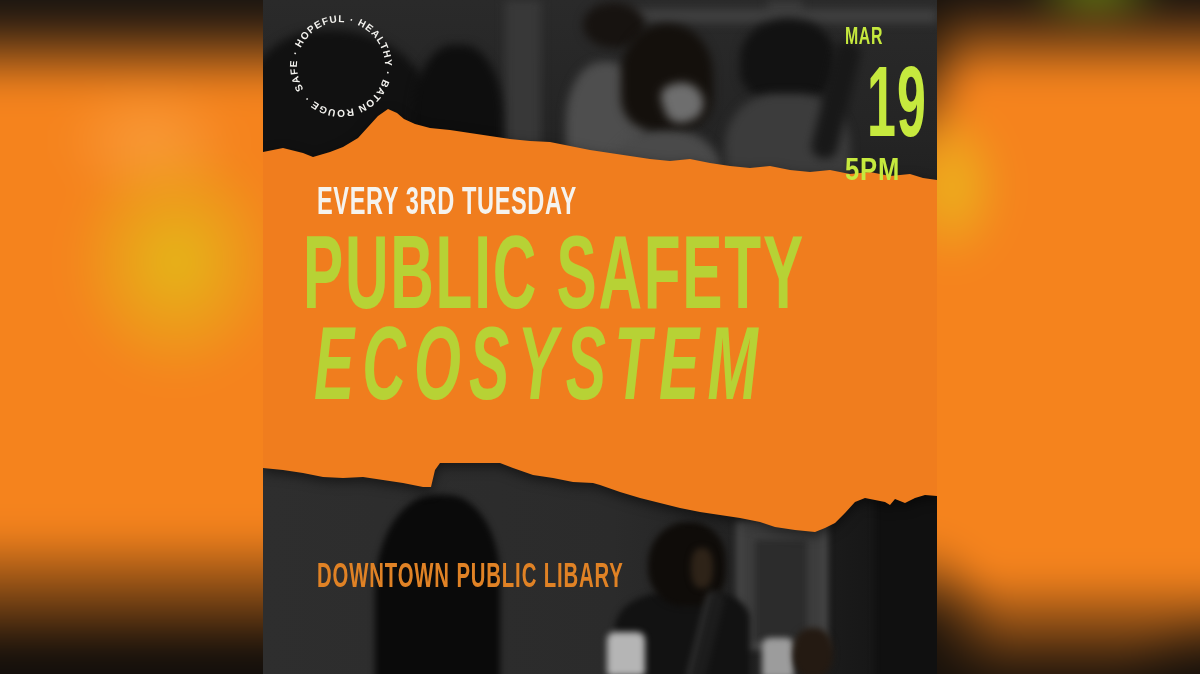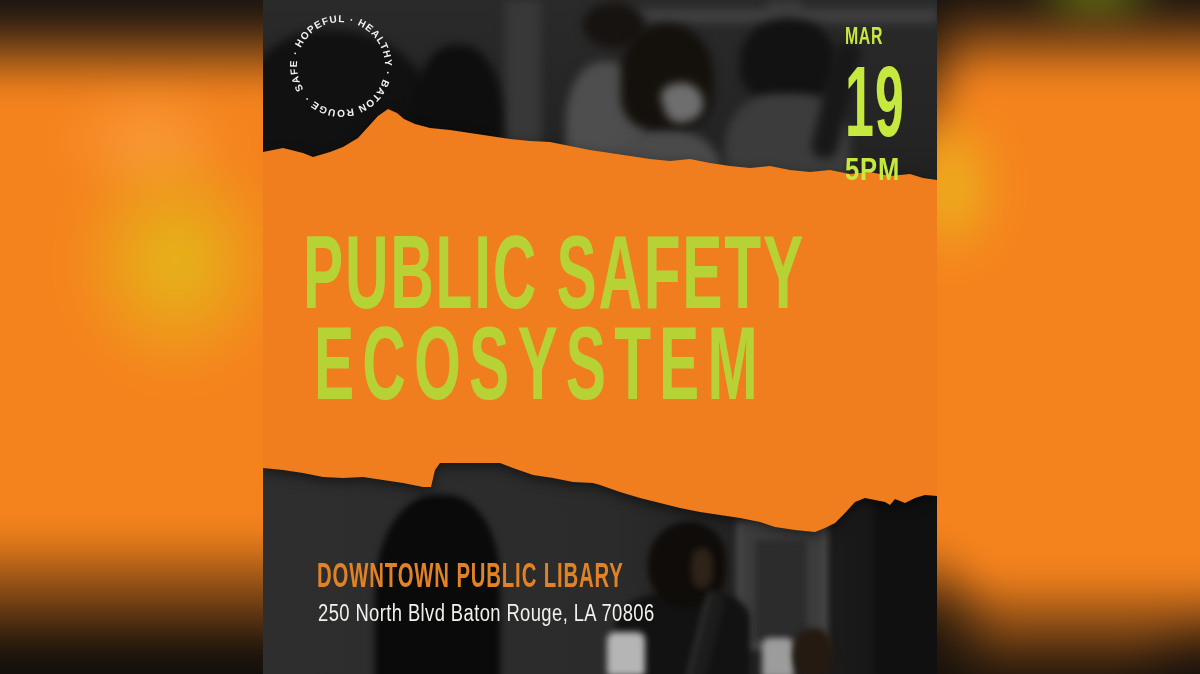--- a/index.html
+++ b/index.html
@@ -83,33 +83,33 @@
     filter:drop-shadow(0 4px 6px rgba(0,0,0,.5));}
 
   
   .txt{position:absolute;z-index:4;white-space:nowrap;}
   .cond{display:inline-block;font-weight:bold;transform-origin:left top;line-height:1;}
 
   .kicker{left:54px;top:180px;color:var(--white);font-size:38px;letter-spacing:1px;}
   .kicker .cond{transform:scaleX(.62);}
   .title1{left:40px;top:213px;color:var(--green-title);font-size:104px;letter-spacing:3px;}
   .title1 .cond{transform:scaleX(.58);}
-  .title2{left:51px;top:304px;color:var(--green-title);font-size:104px;letter-spacing:14px;}
+  .title2{left:51px;top:304px;color:var(--green-title);font-size:104px;letter-spacing:14px;font-style:italic;}
   .title2 .cond{transform:scaleX(.58);}
   .subtitle{left:53px;top:389px;color:#fcfbf6;font-size:44px;letter-spacing:1.5px;line-height:1;}
   .subtitle .soft{display:inline-block;transform:scaleX(.91);transform-origin:left top;}
   .venue{left:54px;top:555px;color:var(--venue-orange);font-size:35px;letter-spacing:1.5px;}
   .venue .cond{transform:scaleX(.58);}
   .address{left:55px;top:600px;color:#f2f1ed;font-size:23px;line-height:1.2;}
   .address .soft{display:inline-block;transform:scaleX(.8);transform-origin:left top;letter-spacing:.5px;}
 
   .date-block{left:582px;top:22px;color:var(--green-date);text-align:left;}
   .date-month{font-size:24px;font-weight:bold;letter-spacing:1px;display:block;}
   .date-month .cond{transform:scaleX(.66);}
-  .date-day{font-size:100px;font-weight:bold;display:block;margin-top:-6px;letter-spacing:2px;}
+  .date-day{font-size:100px;font-weight:bold;display:block;margin-top:-6px;letter-spacing:2px;margin-left:22px;}
   .date-day .cond{transform:scaleX(.52);}
   .date-time{font-size:32px;font-weight:bold;display:block;margin-top:-8px;letter-spacing:1px;}
   .date-time .cond{transform:scaleX(.8);}
 
   .badge{position:absolute;left:20px;top:8px;width:116px;height:116px;z-index:4;transform:rotate(-32deg);}
   .badge text{fill:#f3f2ee;font-family:"Liberation Sans",sans-serif;font-size:10px;font-weight:bold;letter-spacing:1.6px;}
 </style>
 </head>
 <body>
 
@@ -175,28 +175,28 @@
         <textPath href="#badge-circle" textLength="270">SAFE · HOPEFUL · HEALTHY · BATON ROUGE ·</textPath>
       </text>
     </svg>
 
     <div class="txt date-block">
       <span class="date-month"><span class="cond">MAR</span></span>
       <span class="date-day"><span class="cond">19</span></span>
       <span class="date-time"><span class="cond">5PM</span></span>
     </div>
 
+    <div class="txt kicker">
+      <span class="cond">EVERY 3RD TUESDAY</span>
+    </div>
     <div class="txt title1">
       <span class="cond">PUBLIC SAFETY</span>
     </div>
     <div class="txt title2">
       <span class="cond">ECOSYSTEM</span>
     </div>
 
     <div class="txt venue">
       <span class="cond">DOWNTOWN PUBLIC LIBARY</span>
     </div>
-    <div class="txt address">
-      <span class="soft">250 North Blvd Baton Rouge, LA 70806</span>
-    </div>
 
   </div>
 </div>
 
 </body></html>

